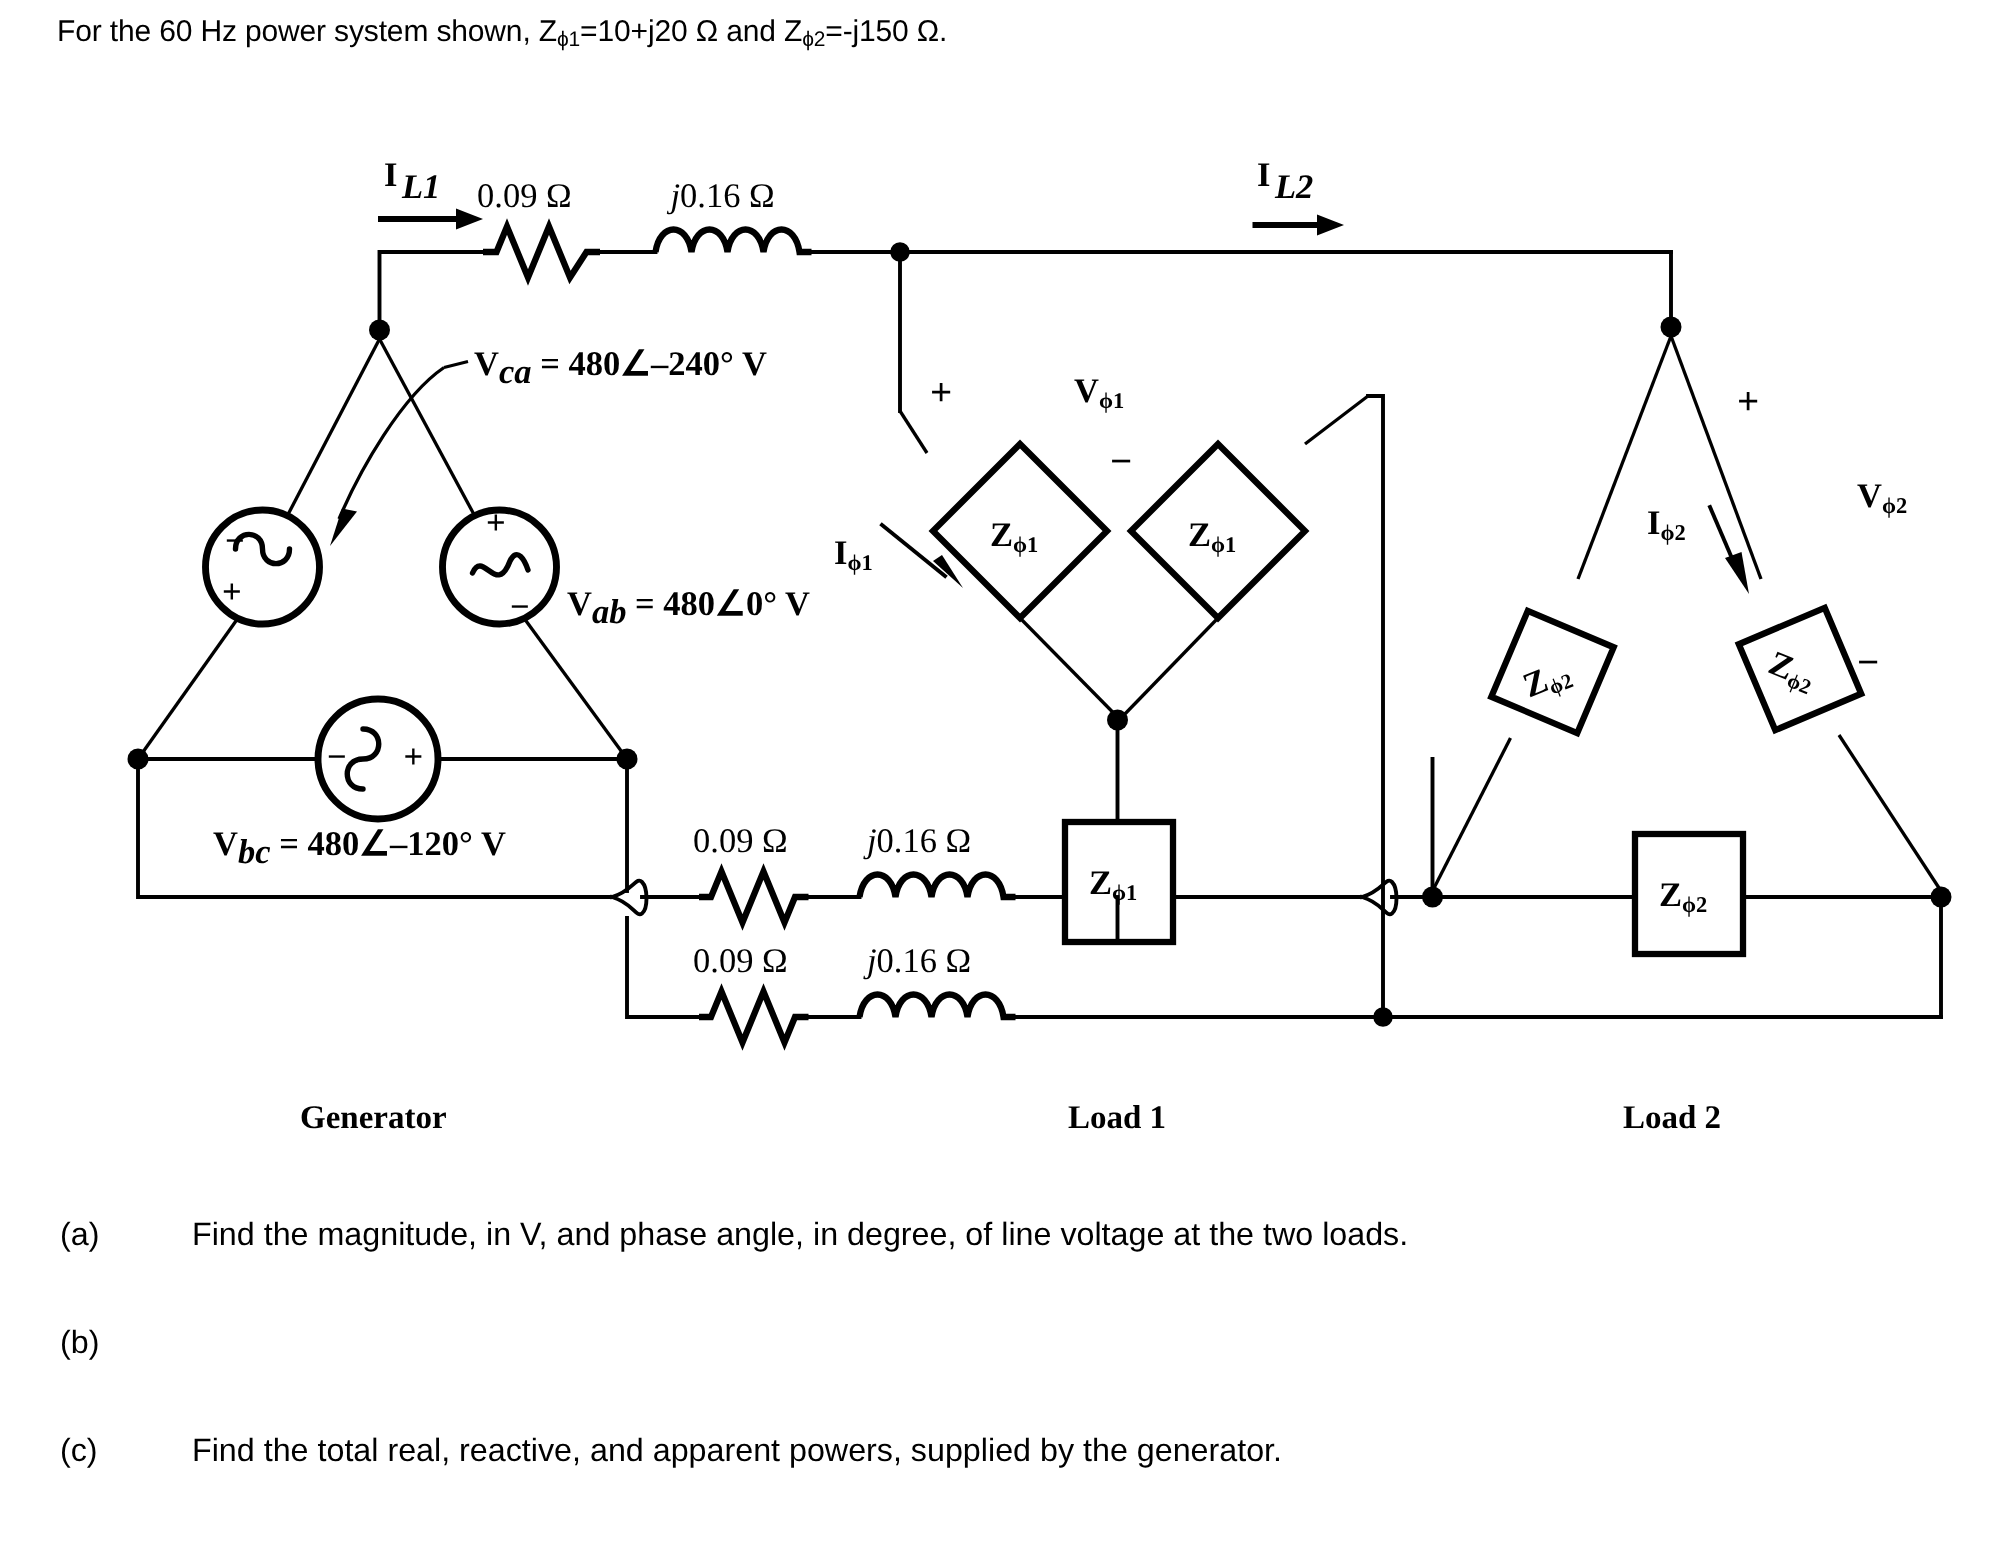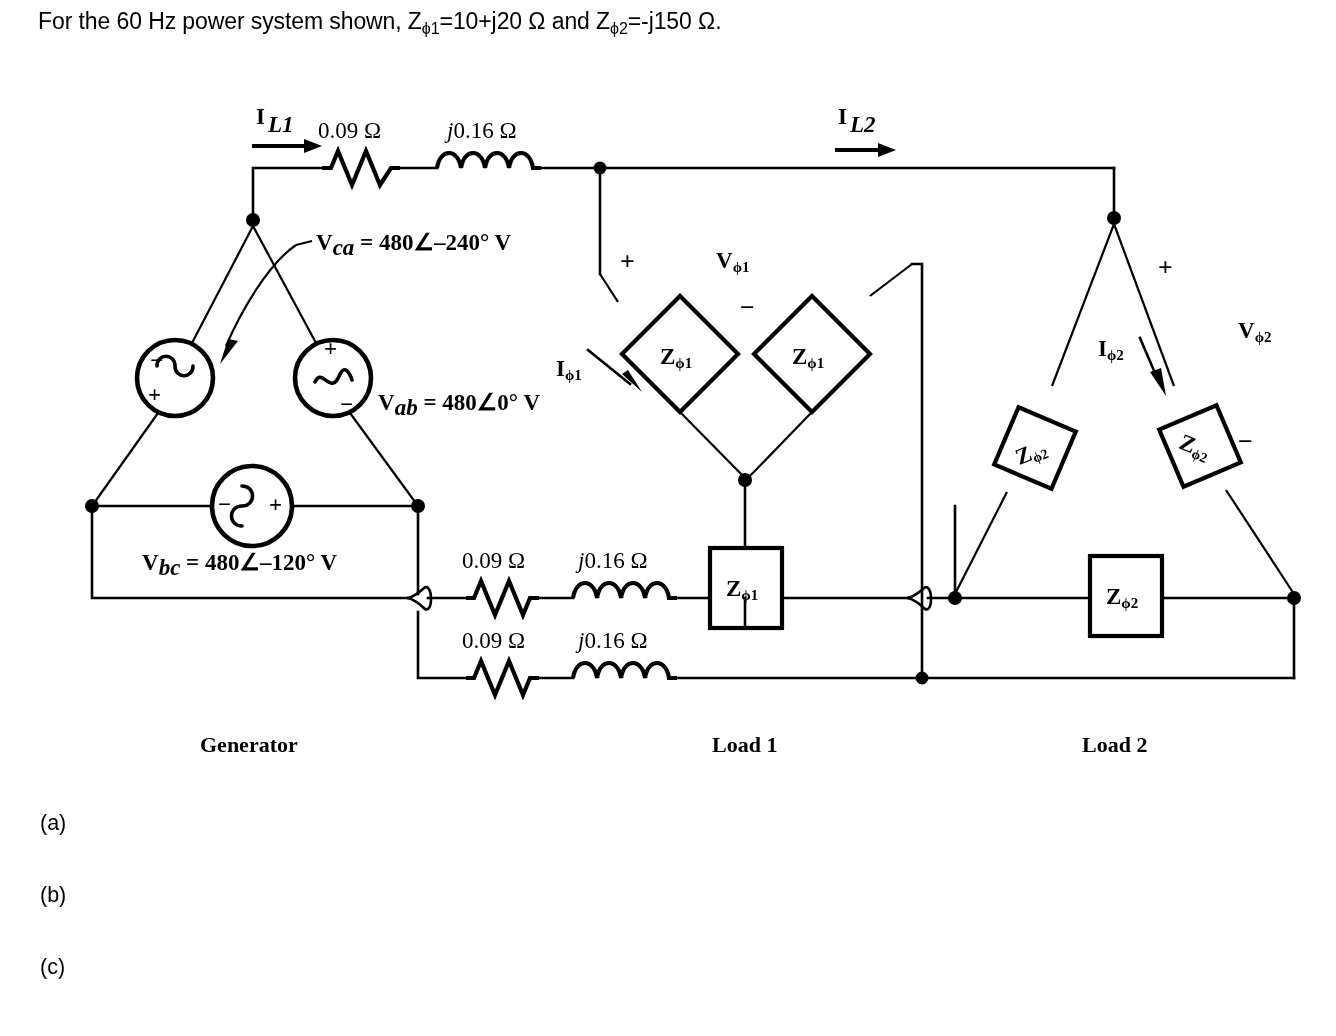--- a/index.html
+++ b/index.html
@@ -13,21 +13,21 @@
     font-family: "Liberation Sans", sans-serif;
     color: #000000;
     position: relative;
     overflow: hidden;
   }
   #problem-statement {
     position: absolute;
     left: 38px;
     top: 6px;
     width: 1260px;
-    font-size: 23px;
+    font-size: 20px;
     line-height: 30px;
     letter-spacing: -0.1px;
     white-space: nowrap;
   }
   #problem-statement sub {
     font-size: 0.70em;
     vertical-align: -0.28em;
   }
   #circuit-figure {
     position: absolute;
@@ -341,20 +341,22 @@
   <text class="cap" x="200" y="664">Generator</text>
   <text class="cap" x="712" y="664">Load 1</text>
   <text class="cap" x="1082" y="664">Load 2</text>
 
 </svg>
 </div>
 
 <div class="q-list">
   <div class="q-row">
     <span class="q-label">(a)</span>
+    <span class="q-text">Find the magnitude, in V, and phase angle, in degree, of line voltage at the two loads.</span>
   </div>
   <div class="q-row">
     <span class="q-label">(b)</span>
   </div>
   <div class="q-row">
     <span class="q-label">(c)</span>
+    <span class="q-text">Find the total real, reactive, and apparent powers, supplied by the generator.</span>
   </div>
 </div>
 
 </body></html>

